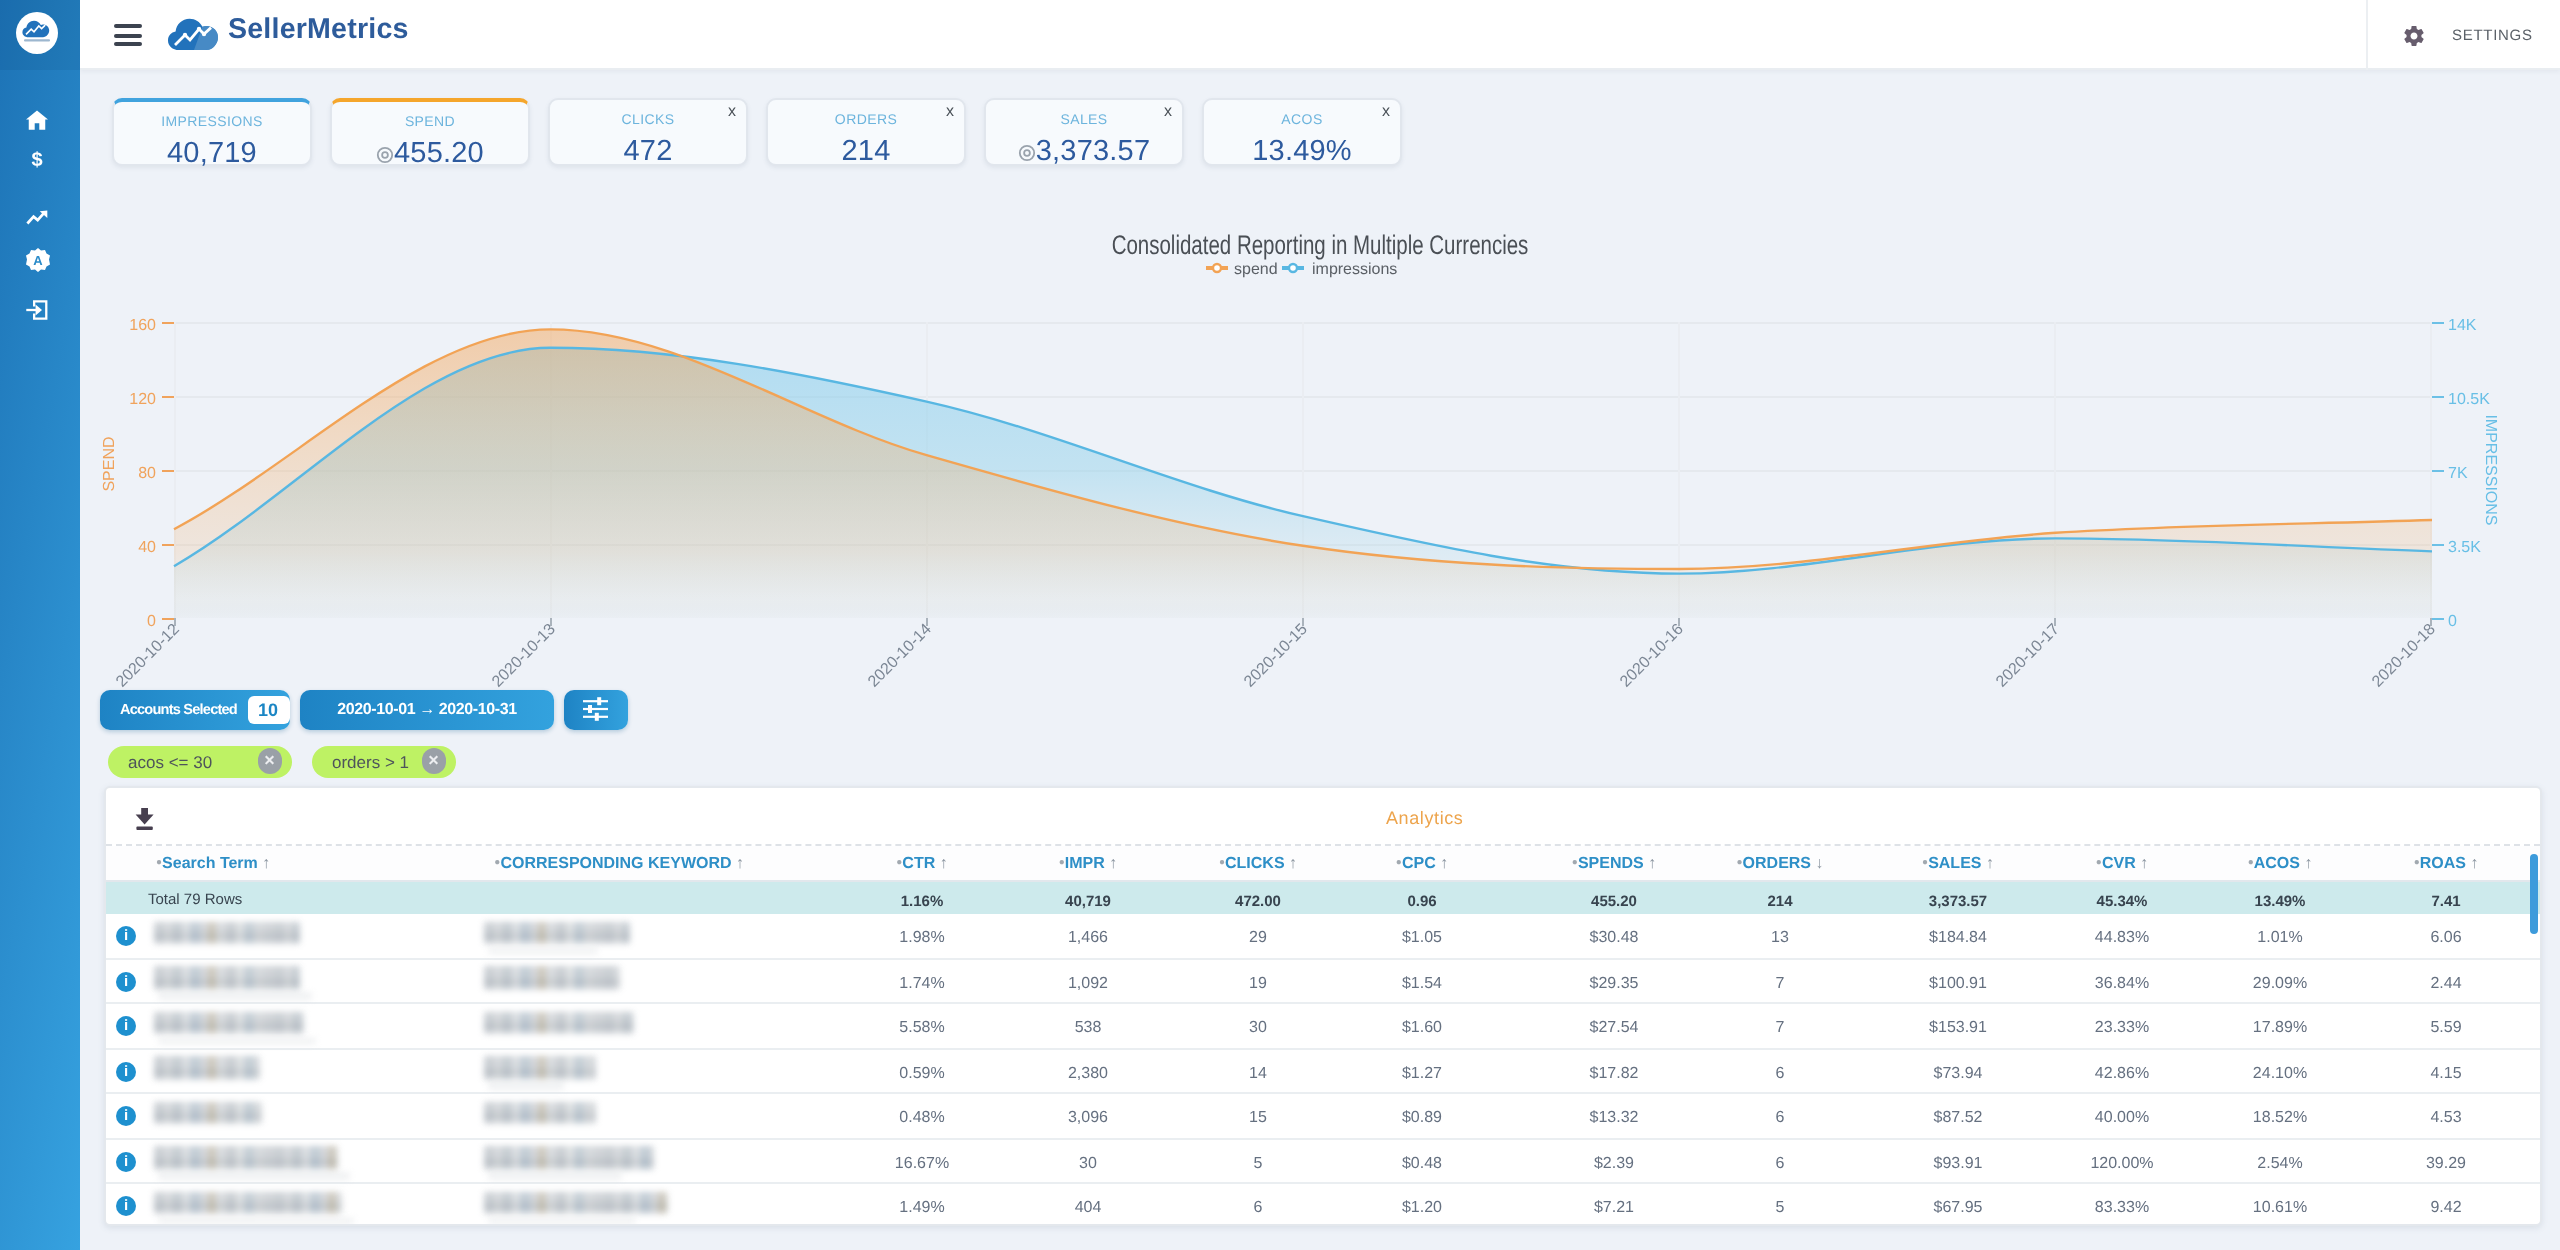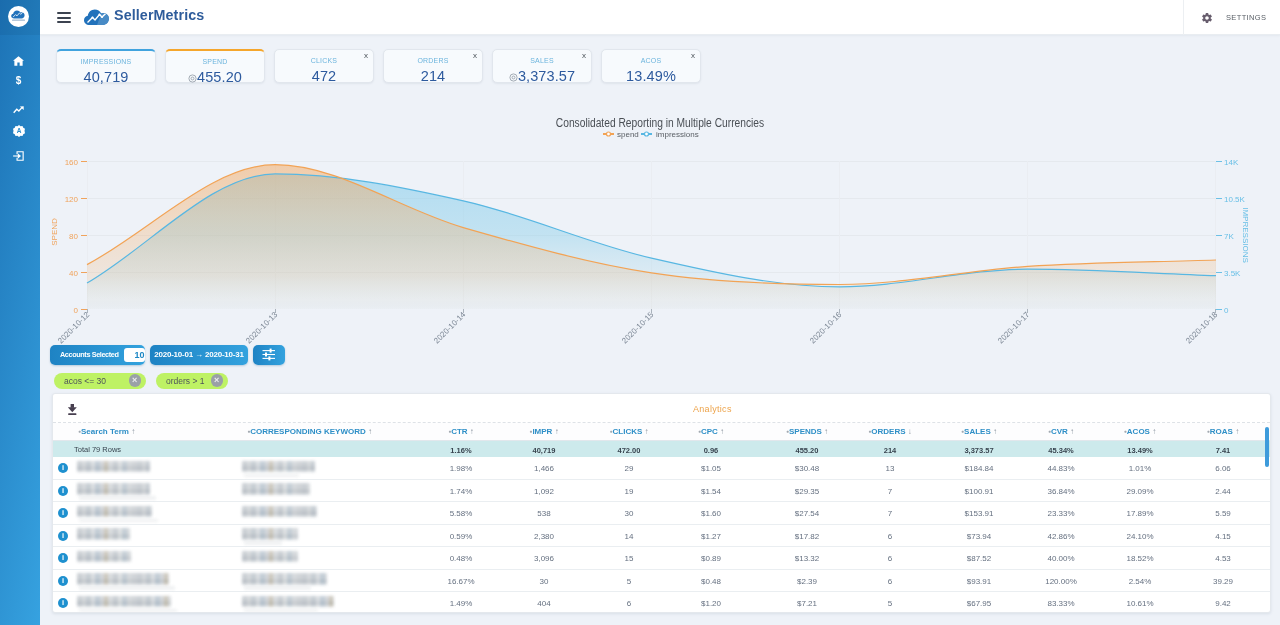--- a/index.html
+++ b/index.html
@@ -23,21 +23,21 @@
 .mcard.acc-blue { border-top:2px solid #41a3de; }
 .mcard.acc-orange { border-top:2px solid #f5a62c; }
 .mcard .lbl { margin-top:7px; font-size:7px; color:#6cb4dd; letter-spacing:0.2px; line-height:1; }
 .mcard .val { margin-top:4.5px; font-size:14.5px; color:#2d5a9e; letter-spacing:0.1px; line-height:1.05; }
 .mcard .close { position:absolute; top:2px; right:5px; font-size:8px; color:#4a5158; line-height:8px; }
 
 #chart { position:absolute; left:0; top:100px; }
 
 .fbtns { position:absolute; left:50px; top:345px; display:flex; }
 .fbtn { height:19.5px; white-space:nowrap; background:linear-gradient(90deg,#1e83c4,#33a2de); border-radius:5px; color:#fff; font-size:7.8px; font-weight:bold; letter-spacing:-0.2px; display:flex; align-items:center; box-shadow:0 1px 2px rgba(20,90,140,0.25); }
-.fbtn .ten { background:#fff; color:#1b86c4; border-radius:3px; width:21px; height:14px; line-height:14px; text-align:right; font-size:9px; letter-spacing:0; margin-left:5px; }
+.fbtn .ten { background:#fff; color:#1b86c4; border-radius:3px; width:21px; height:14px; line-height:14px; text-align:center; font-size:9px; letter-spacing:0; margin-left:5px; }
 
 .tags { position:absolute; left:54px; top:372.5px; display:flex; }
 .tag { height:16px; background:#bef264; border-radius:8px; color:#4e545b; font-size:8.5px; display:flex; align-items:center; padding:0 5px 0 10px; margin-right:10px; }
 .tag .xc { width:12.5px; height:12.5px; border-radius:50%; background:#9aa0a7; color:#eceDF0; font-size:9px; line-height:12.5px; text-align:center; font-weight:bold; }
 
 #tcard { position:absolute; left:52px; top:393px; width:1219px; height:220px; background:#fff; border:1px solid #e4e8ed; border-radius:3px; box-shadow:0 1px 3px rgba(80,100,120,0.13); overflow:hidden; }
 .ttools { position:relative; height:29px; border-bottom:1px dashed #dee2e7; }
 .ttitle { position:absolute; left:640px; top:10px; font-size:9px; color:#eda44c; letter-spacing:0.3px; }
 .thead { position:relative; height:18px; border-bottom:1px solid #e2e7ec; background:#fdfdfe; }
 .hcell { position:absolute; top:4px; font-size:8px; font-weight:bold; color:#2e8fc7; white-space:nowrap; }
@@ -240,21 +240,21 @@
       <text transform="translate(278,315) rotate(-45)">2020-10-13</text>
       <text transform="translate(466,315) rotate(-45)">2020-10-14</text>
       <text transform="translate(654,315) rotate(-45)">2020-10-15</text>
       <text transform="translate(842,315) rotate(-45)">2020-10-16</text>
       <text transform="translate(1030,315) rotate(-45)">2020-10-17</text>
       <text transform="translate(1218,315) rotate(-45)">2020-10-18</text>
     </g>
   </svg>
   <div class="fbtns" style="left:50px">
     <div class="fbtn" style="width:94.5px;padding-left:10px;font-size:7.3px;letter-spacing:-0.4px">Accounts Selected<span class="ten">10</span></div>
-    <div class="fbtn" style="width:98px;margin-left:5.5px;justify-content:center;font-size:8px">2020-10-01 → 2020-10-31</div>
+    <div class="fbtn" style="width:127px;margin-left:5.5px;justify-content:center;font-size:8px">2020-10-01 → 2020-10-31</div>
     <div class="fbtn" style="width:31.5px;margin-left:5px;justify-content:center">
       <svg width="13" height="13" viewBox="0 0 13 13">
           <g stroke="#fff" stroke-width="1.1">
             <line x1="0.5" y1="2.6" x2="13" y2="2.6"></line>
             <line x1="0.5" y1="6.5" x2="13" y2="6.5"></line>
             <line x1="0.5" y1="10.4" x2="13" y2="10.4"></line>
           </g>
           <g fill="#fff">
             <rect x="7.6" y="0.6" width="2" height="4"></rect>
             <rect x="3" y="4.5" width="2" height="4"></rect>

